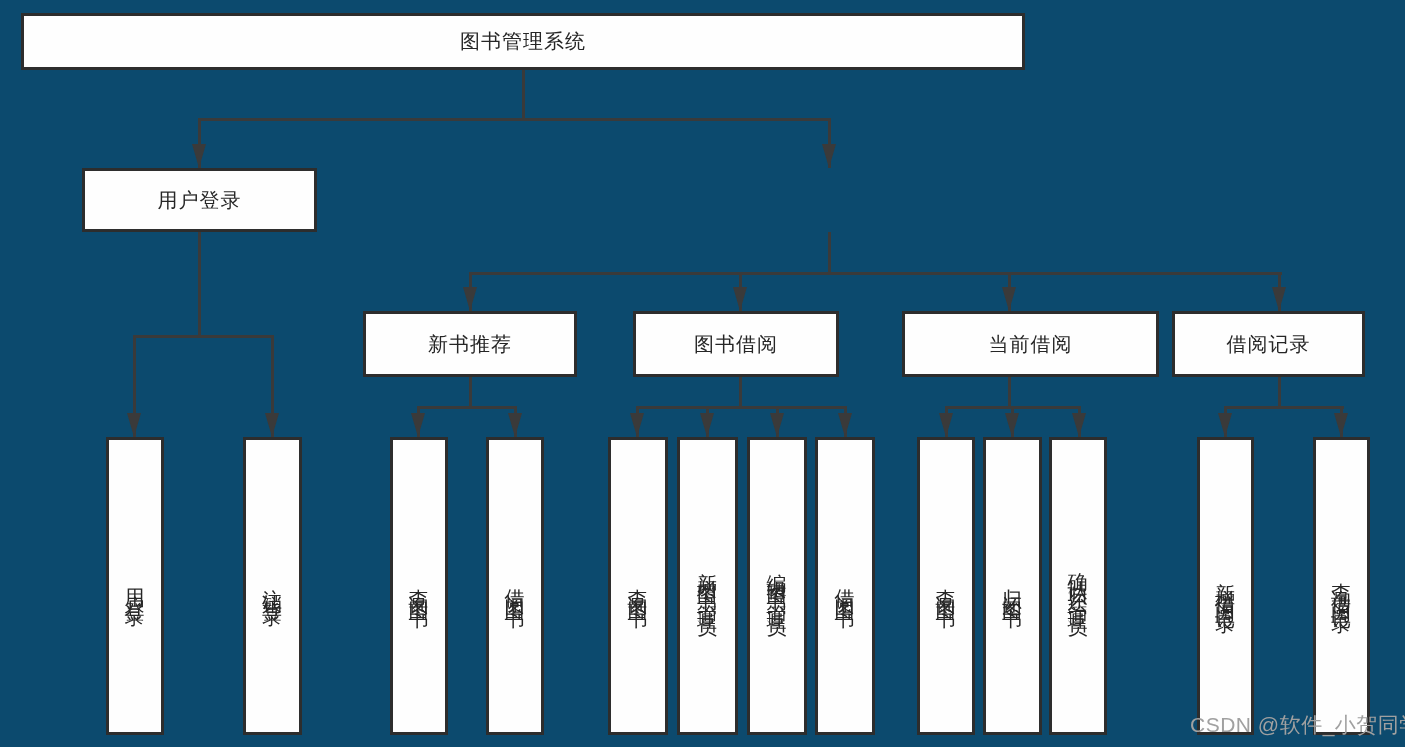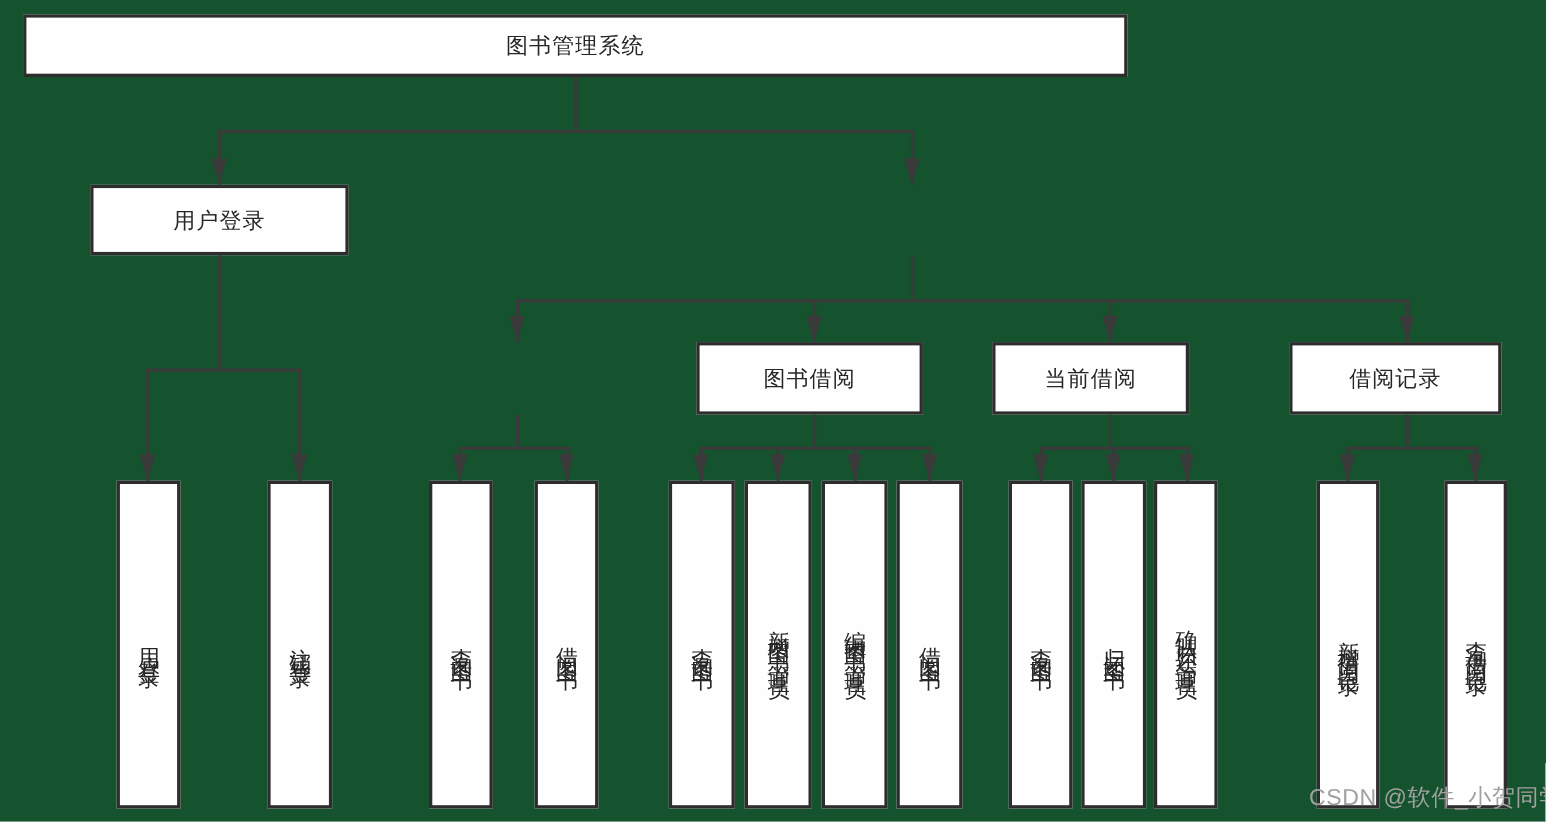--- a/index.html
+++ b/index.html
@@ -1,19 +1,19 @@
 <!DOCTYPE html>
 <html><head>
 <meta charset="utf-8">
 <style>
   html,body{margin:0;padding:0;background:#fff;}
   #canvas{
     position:relative;
     width:1405px;height:747px;
-    background:#14532d;
+    background:#0c4a6e;
     font-family:"Liberation Sans","DejaVu Sans",sans-serif;
     overflow:hidden;
   }
   .box{
     position:absolute;
     box-sizing:border-box;
     background:#fefefe;
     border:3px solid #2d2d2d;
     display:flex;
     align-items:center;
@@ -39,21 +39,21 @@
     border-left:7px solid transparent;
     border-right:7px solid transparent;
     border-top:24px solid #3a3a3a;
   }
   
   #n-root{left:21px;top:13px;width:1004px;height:57px;}
   #n-login{left:82px;top:168px;width:235px;height:64px;}
   #n-mgmt{left:712px;top:168px;width:235px;height:64px;}
   #n-newbook{left:363px;top:311px;width:214px;height:66px;}
   #n-borrow{left:633px;top:311px;width:206px;height:66px;}
-  #n-current{left:902px;top:311px;width:179px;height:66px;font-family:Liberation Serif, serif;}
+  #n-current{left:902px;top:311px;width:257px;height:66px;font-family:Liberation Serif, serif;}
   #n-records{left:1172px;top:311px;width:193px;height:66px;}
   .leaf{top:437px;height:298px;}
   #l-user-login{left:106px;width:58px;}
   #l-logout{left:243px;width:59px;}
   #l-query1{left:390px;width:58px;}
   #l-borrow1{left:486px;width:58px;}
   #l-query2{left:608px;width:60px;}
   #l-add-book{left:677px;width:61px;}
   #l-edit-book{left:747px;width:60px;}
   #l-borrow2{left:815px;width:60px;}
@@ -68,20 +68,21 @@
     white-space:nowrap;
   }
 </style>
 </head>
 <body>
 
 <div id="canvas">
 
   <div class="box" id="n-root">图书管理系统</div>
   <div class="box" id="n-login">用户登录</div>
+  <div class="box" id="n-newbook">新书推荐</div>
   <div class="box" id="n-borrow">图书借阅</div>
   <div class="box" id="n-current">当前借阅</div>
   <div class="box" id="n-records">借阅记录</div>
 
   <div class="box vbox leaf" id="l-user-login">用户登录</div>
   <div class="box vbox leaf" id="l-logout">注销登录</div>
   <div class="box vbox leaf" id="l-query1">查询图书</div>
   <div class="box vbox leaf" id="l-borrow1">借阅图书</div>
   <div class="box vbox leaf" id="l-query2">查询图书</div>
   <div class="box vbox leaf" id="l-add-book">新增图书（管理员）</div>

